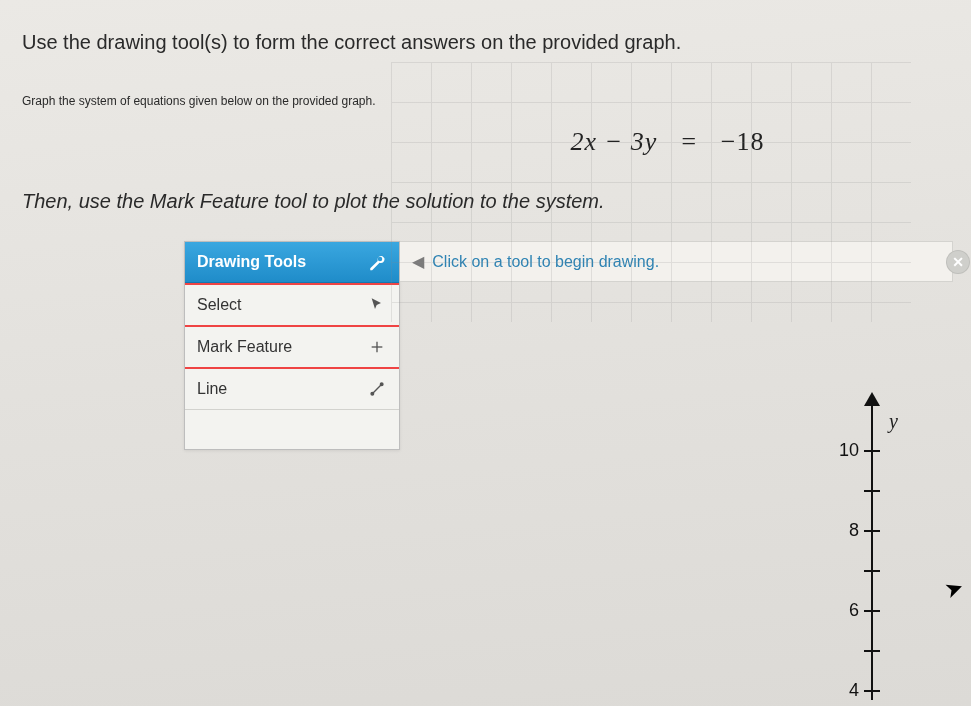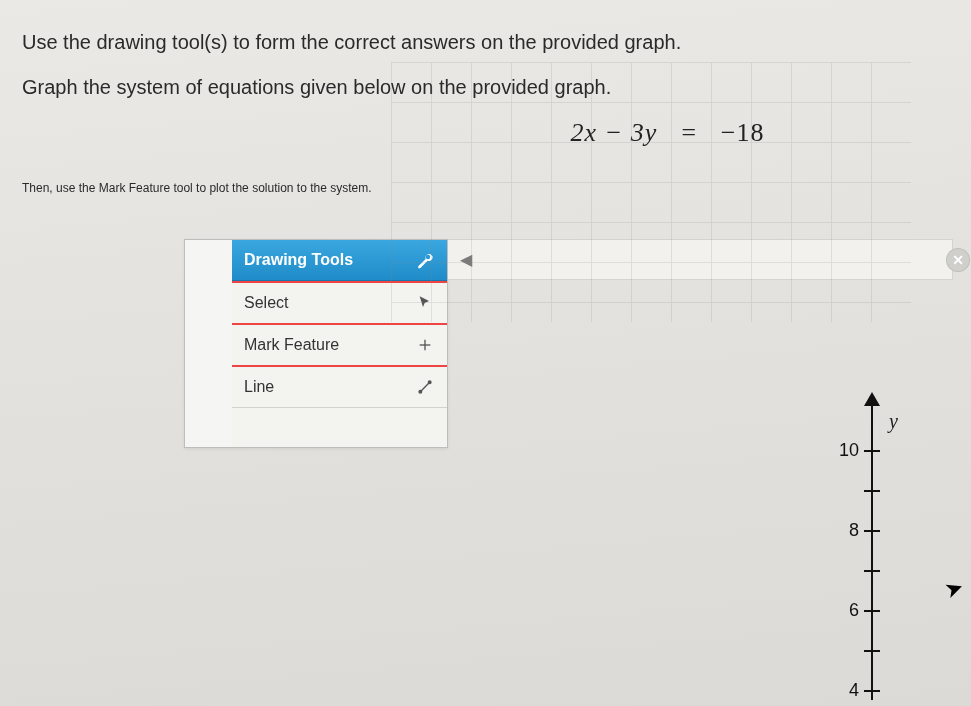--- a/index.html
+++ b/index.html
@@ -13,60 +13,60 @@
     color: #222;
   }
   .page {
     padding: 28px 18px 0 22px;
     background: linear-gradient(175deg, #ebe9e5 0%, #e3e1dd 50%, #dcdad6 100%);
     height: 100%;
   }
   .instruction {
     font-size: 20px;
     color: #2a2a2a;
-    margin-bottom: 20px;
+    margin-bottom: 38px;
     line-height: 1.4;
   }
   .sub-instruction {
-    font-size: 20px;
+    font-size: 12px;
     color: #2a2a2a;
     margin-bottom: 14px;
   }
   .equations {
     font-family: "Times New Roman", Georgia, serif;
     font-size: 26px;
     font-style: italic;
     font-weight: 500;
     text-align: center;
     line-height: 1.55;
     padding-left: 360px;
     margin-bottom: 28px;
     letter-spacing: 1px;
   }
   .equations .row { white-space: pre; }
   .equations .neg { font-style: normal; }
   .post-instruction {
-    font-size: 12px;
+    font-size: 20px;
     color: #2a2a2a;
-    margin-bottom: 44px;
+    margin-bottom: 28px;
+    font-style: italic;
   }
 
   .tool-area {
     position: relative;
     margin-left: 162px;
     display: flex;
     align-items: flex-start;
   }
 
   .tool-panel {
-    width: 264px;
+    width: 216px;
     border: 1px solid #bdbdbd;
     background: #f5f5f3;
     box-shadow: 0 1px 3px rgba(0,0,0,0.08);
-    padding-left: 47px;
   }
   .tool-header {
     background: linear-gradient(#3aa7e0, #1f8cc9);
     color: #fff;
     font-size: 16px;
     font-weight: bold;
     padding: 10px 12px;
     display: flex;
     align-items: center;
     justify-content: space-between;
@@ -253,20 +253,21 @@
               <circle cx="19" cy="5" r="2"></circle>
             </svg>
         </span>
       </div>
 
       <div class="tool-blank"></div>
     </div>
 
     <div class="canvas-bar">
       <span class="triangle">◀</span>
+      <span class="hint">Click on a tool to begin drawing.</span>
       <div class="close-bubble">
         <span>✕</span>
       </div>
     </div>
 
   </div>
 
   <div class="gridlines"></div>
 
   <div class="graph-area">

